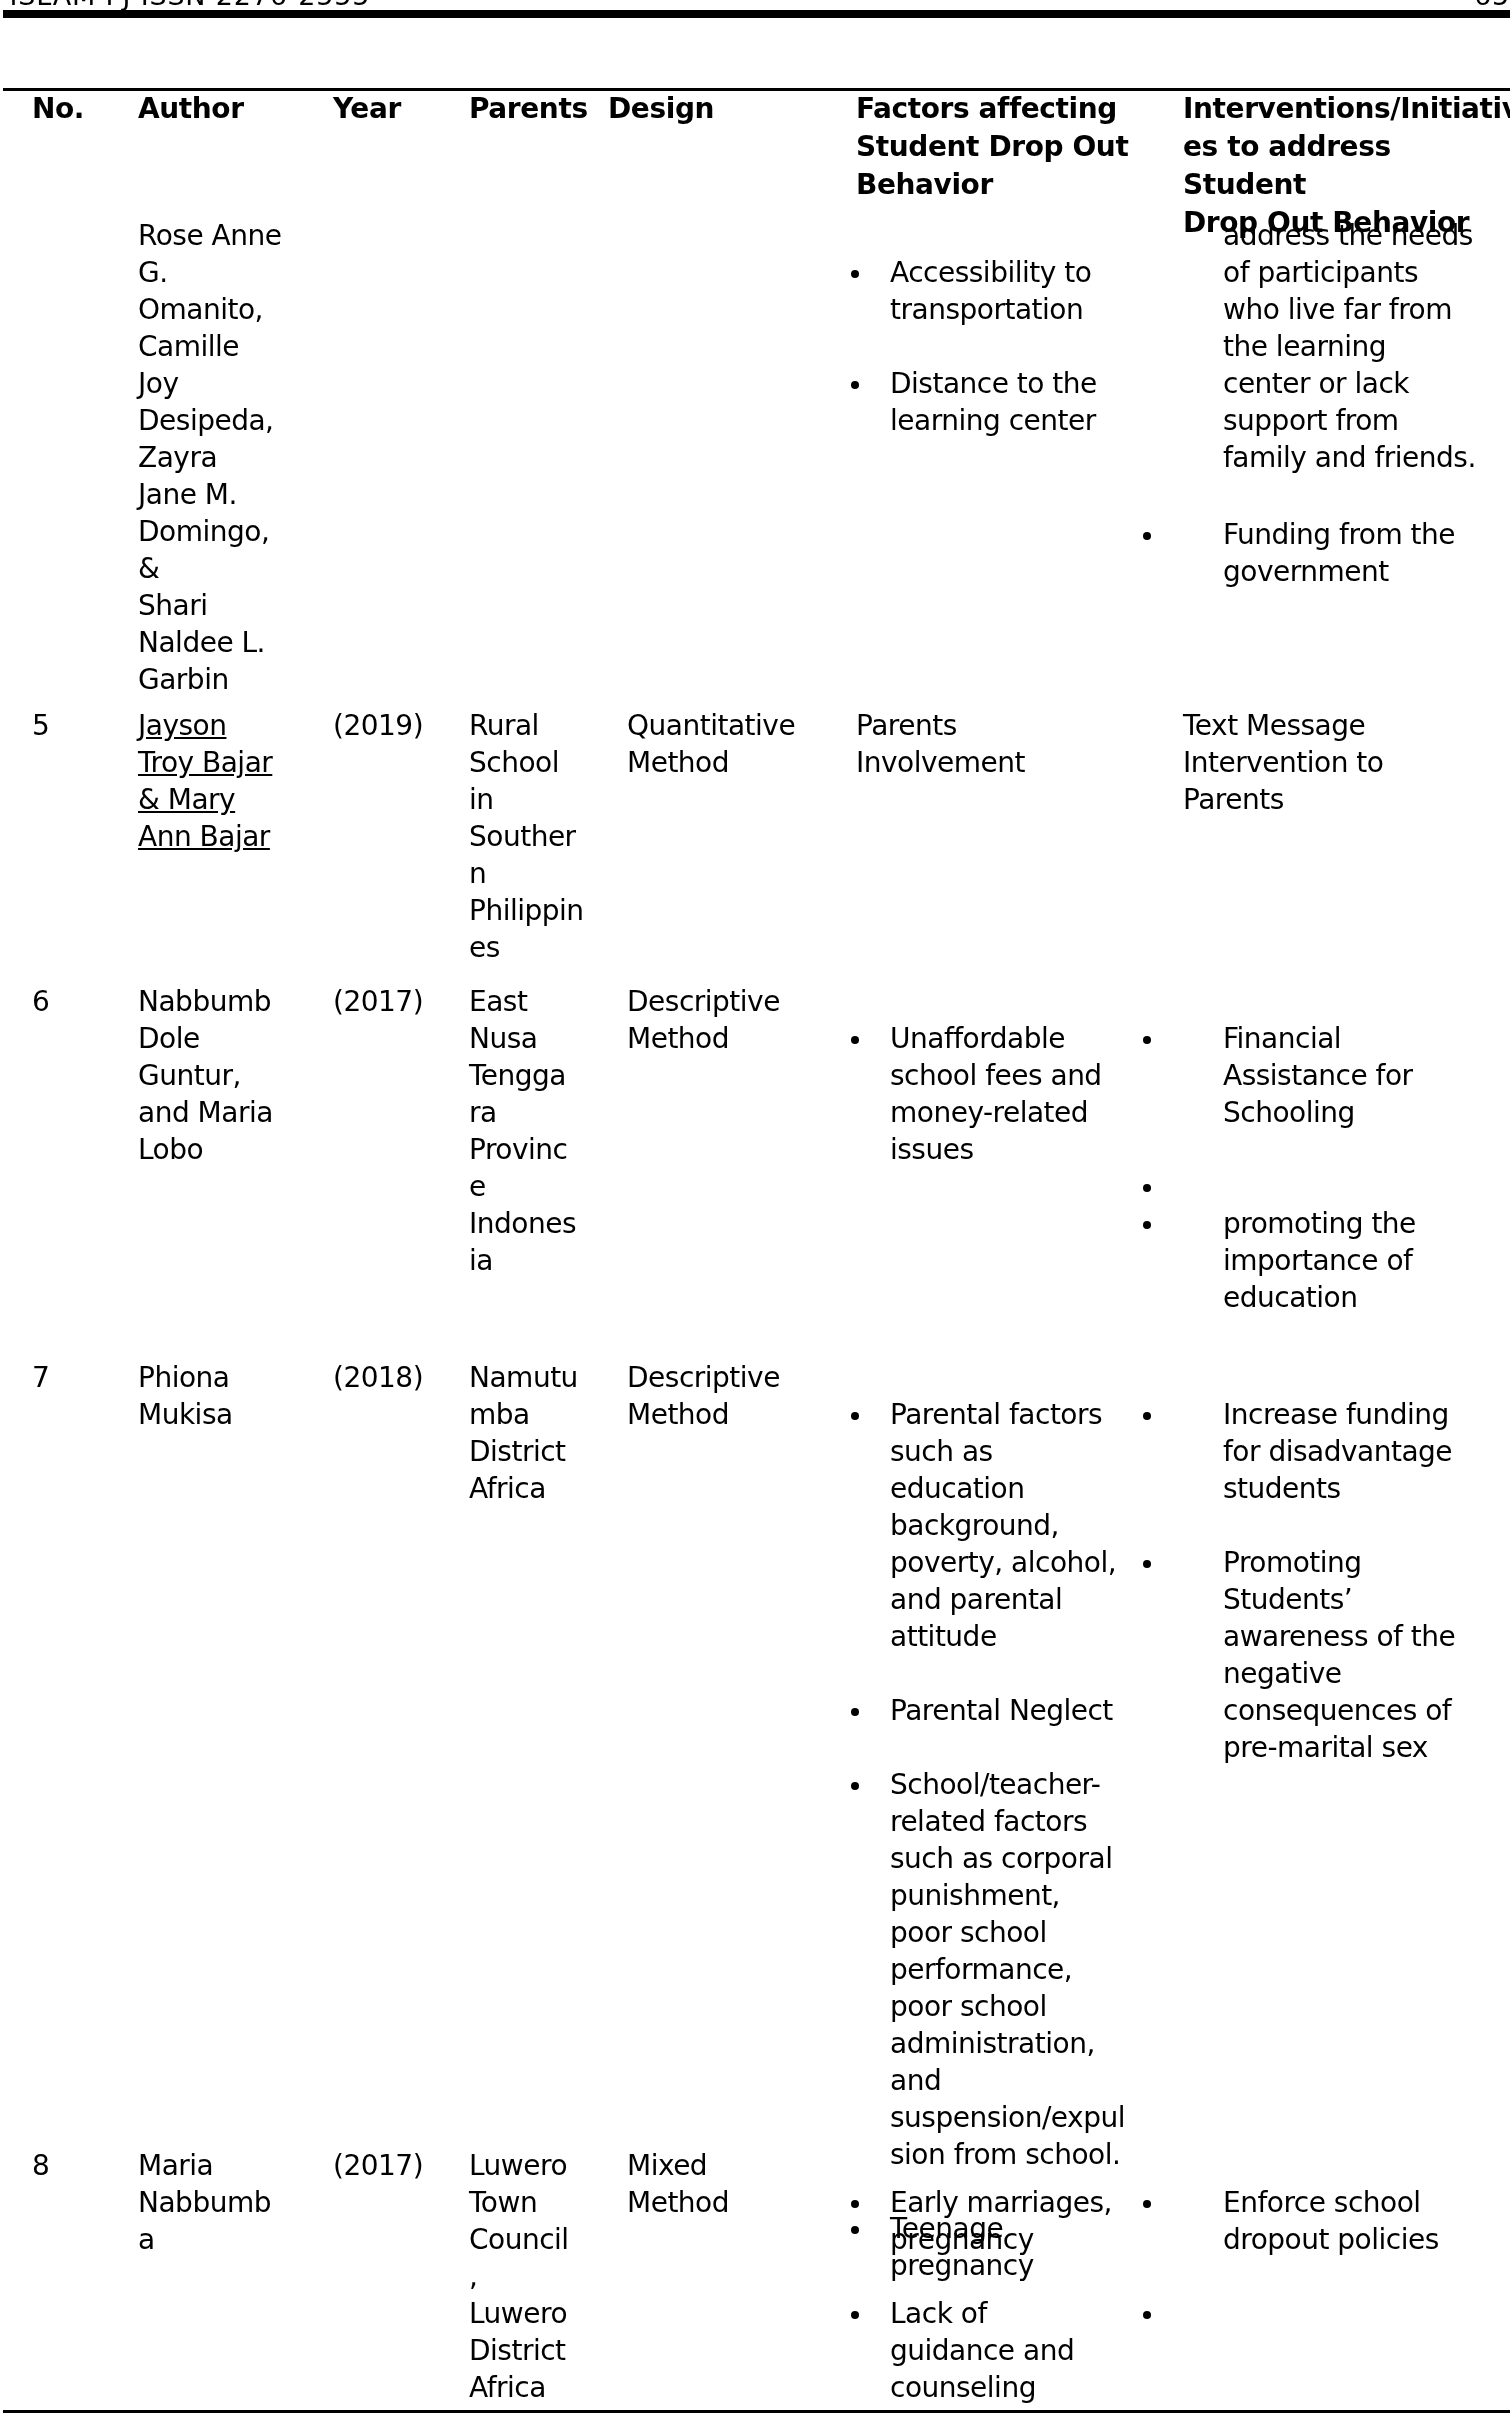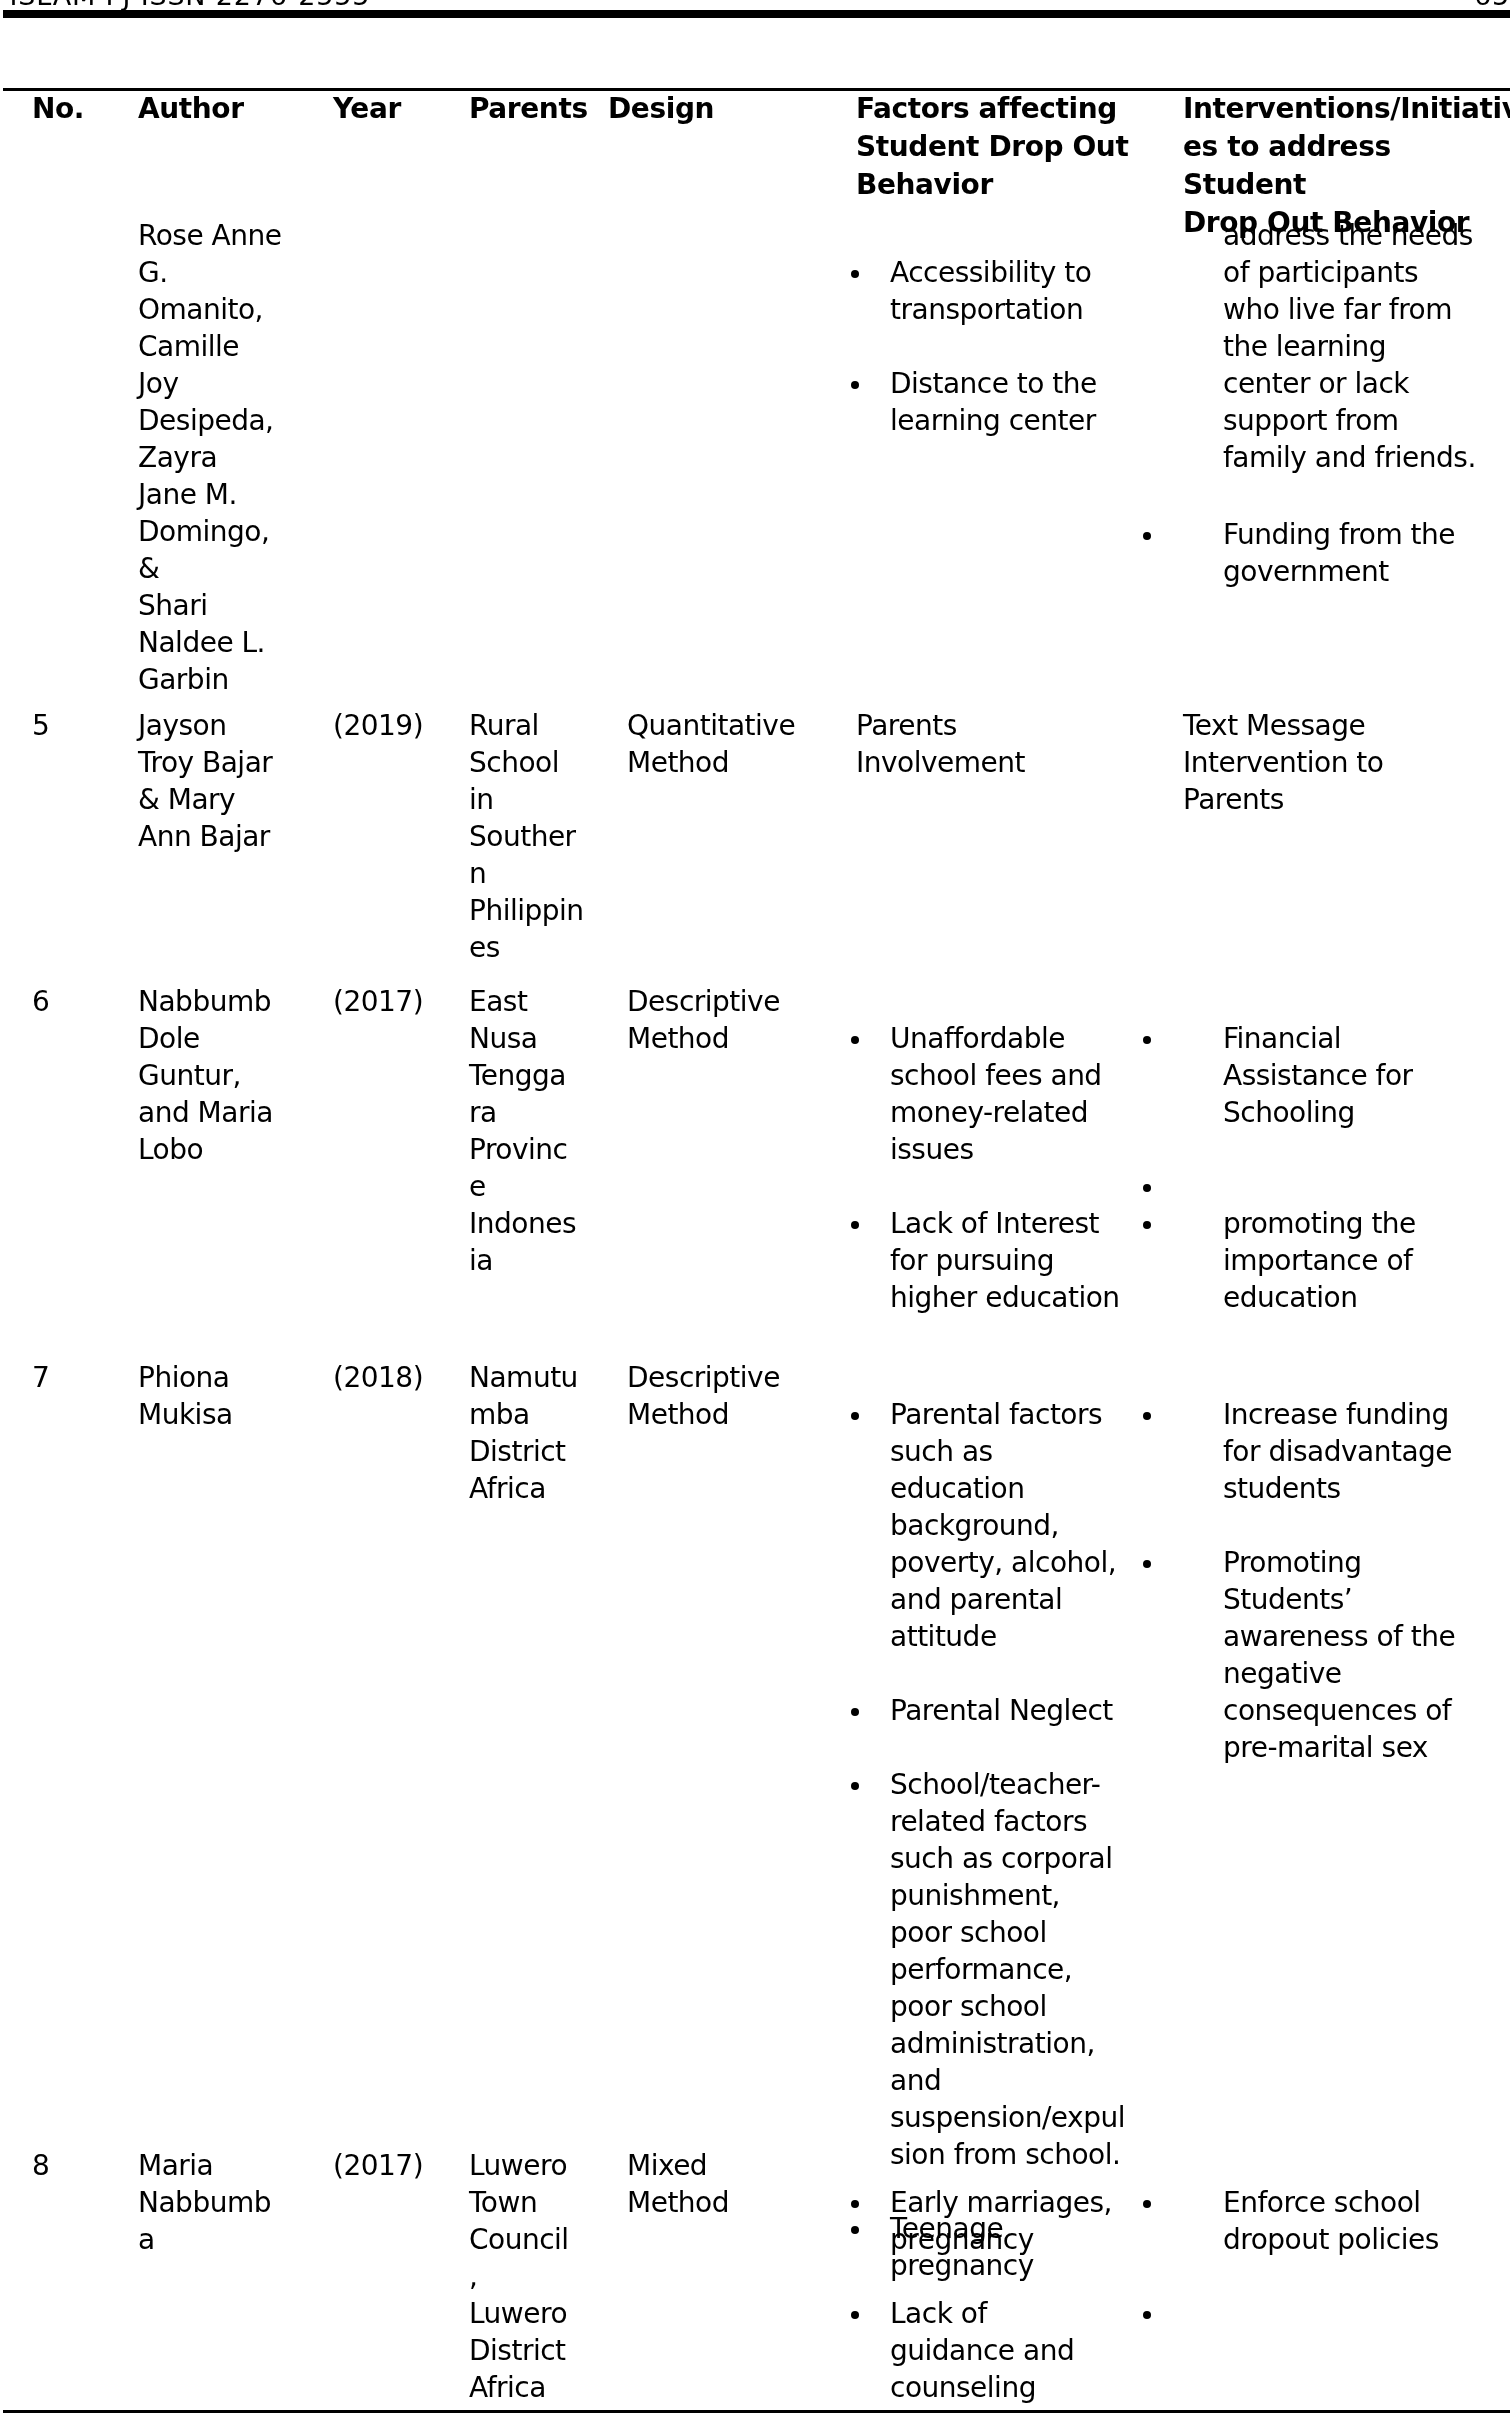--- a/index.html
+++ b/index.html
@@ -104,21 +104,21 @@
 support from
 family and friends.</div>
     <ul class="blist cell int" style="top:479px;">
       <li><span class="bullet"></span><span>Funding from the
 government</span></li>
     </ul>
   </div>
 
   <div>
     <div class="cell c-no" style="top:707px;">5</div>
-    <div class="cell c-author" style="top:707px;">Jayson
+    <div class="cell c-author" style="top:707px;text-decoration:underline;">Jayson
 Troy Bajar
 &amp; Mary
 Ann Bajar</div>
     <div class="cell c-year" style="top:707px;">(2019)</div>
     <div class="cell c-setting" style="top:707px;">Rural
 School
 in
 Souther
 n
 Philippin
@@ -148,23 +148,20 @@
 e
 Indones
 ia</div>
     <div class="cell c-design" style="top:983px;">Descriptive
 Method</div>
     <ul class="blist cell fac" style="top:983px;">
       <li><span class="bullet"></span><span>Unaffordable
 school fees and
 money-related
 issues</span></li>
-      <li><span class="bullet"></span><span>Lack of Interest
-for pursuing
-higher education</span></li>
     </ul>
     <ul class="blist cell int" style="top:983px;">
       <li><span class="bullet"></span><span>Financial
 Assistance for
 Schooling</span></li>
       <li><span class="bullet"></span></li>
       <li><span class="bullet"></span><span>promoting the
 importance of
 education</span></li>
     </ul>

